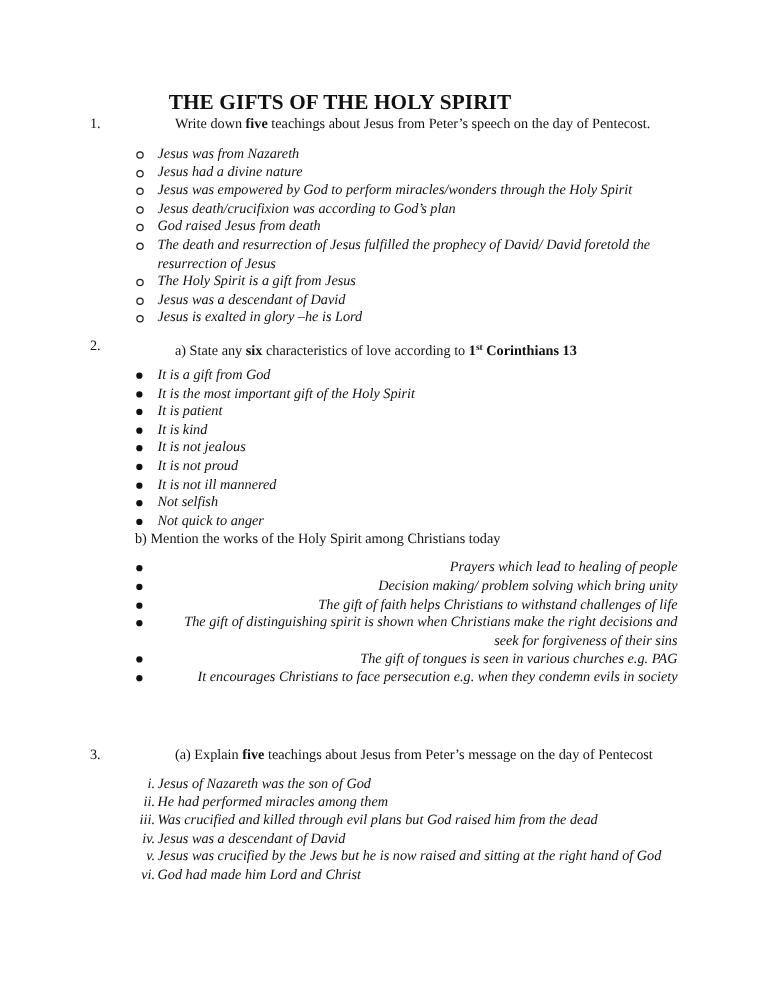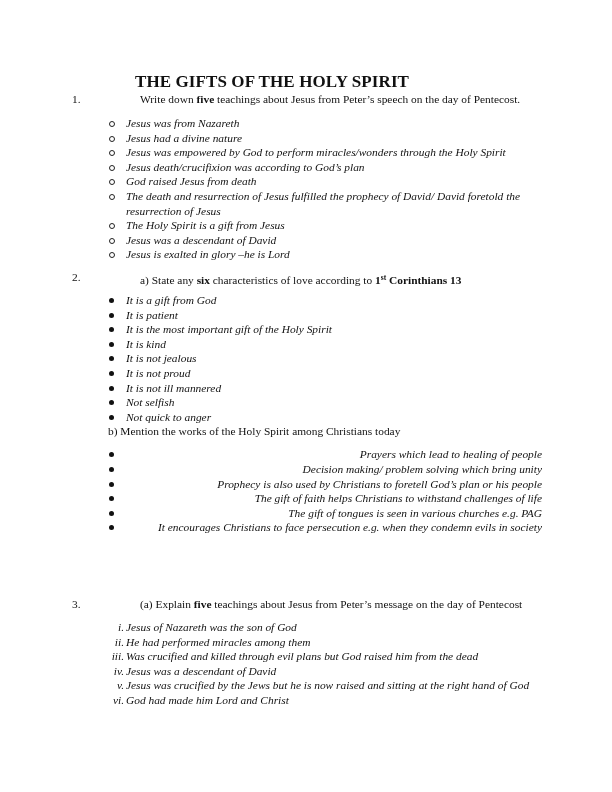--- a/index.html
+++ b/index.html
@@ -131,35 +131,35 @@
       </ul>
   </div>
 
   <div class="q" style="top:270px;">
     <div class="qline">
       <span class="qnum">2.</span>
       <span class="qtext"><span>a) State any </span><b>six</b><span> characteristics of love according to </span><b><span>1</span><span class="sup">st</span><span> Corinthians 13</span></b></span>
     </div>
     <ul class="items" style="margin-top:8px;" id="q2a-list">
         <li><span class="marker disc"></span><span>It is a gift from God</span></li>
+        <li><span class="marker disc"></span><span>It is the most important gift of the Holy Spirit</span></li>
         <li><span class="marker disc"></span><span>It is patient</span></li>
-        <li><span class="marker disc"></span><span>It is the most important gift of the Holy Spirit</span></li>
         <li><span class="marker disc"></span><span>It is kind</span></li>
         <li><span class="marker disc"></span><span>It is not jealous</span></li>
         <li><span class="marker disc"></span><span>It is not proud</span></li>
         <li><span class="marker disc"></span><span>It is not ill mannered</span></li>
         <li><span class="marker disc"></span><span>Not selfish</span></li>
         <li><span class="marker disc"></span><span>Not quick to anger</span></li>
       </ul>
     <div class="subq">b) Mention the works of the Holy Spirit among Christians today</div>
     <ul class="items" style="margin-top:8px;text-align:right;" id="q2b-list">
         <li><span class="marker disc"></span><span>Prayers which lead to healing of people</span></li>
         <li><span class="marker disc"></span><span>Decision making/ problem solving which bring unity</span></li>
-        <li><span class="marker disc"></span><span>Prophecy is also used by Christians to foretell God’s plan or his people</span></li>
         <li><span class="marker disc"></span><span>The gift of faith helps Christians to withstand challenges of life</span></li>
+        <li><span class="marker disc"></span><span>The gift of distinguishing spirit is shown when Christians make the right decisions and seek for forgiveness of their sins</span></li>
         <li><span class="marker disc"></span><span>The gift of tongues is seen in various churches e.g. PAG</span></li>
         <li><span class="marker disc"></span><span>It encourages Christians to face persecution e.g. when they condemn evils in society</span></li>
       </ul>
   </div>
 
   <div class="q" style="top:597px;">
     <div class="qline">
       <span class="qnum">3.</span>
       <span class="qtext"><span>(a) Explain </span><b>five</b><span> teachings about Jesus from Peter’s message on the day of Pentecost</span></span>
     </div>

